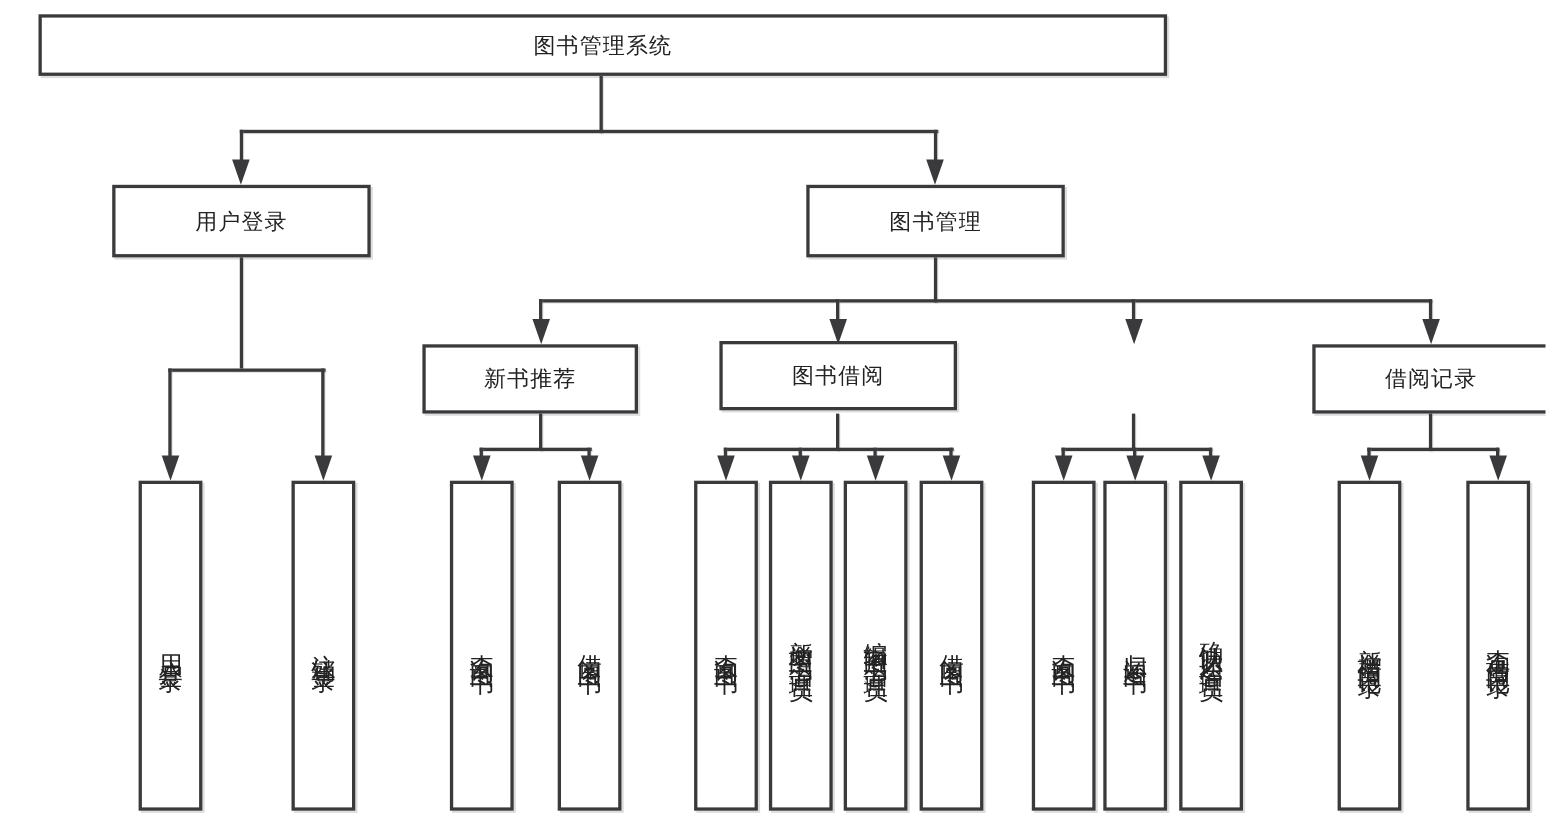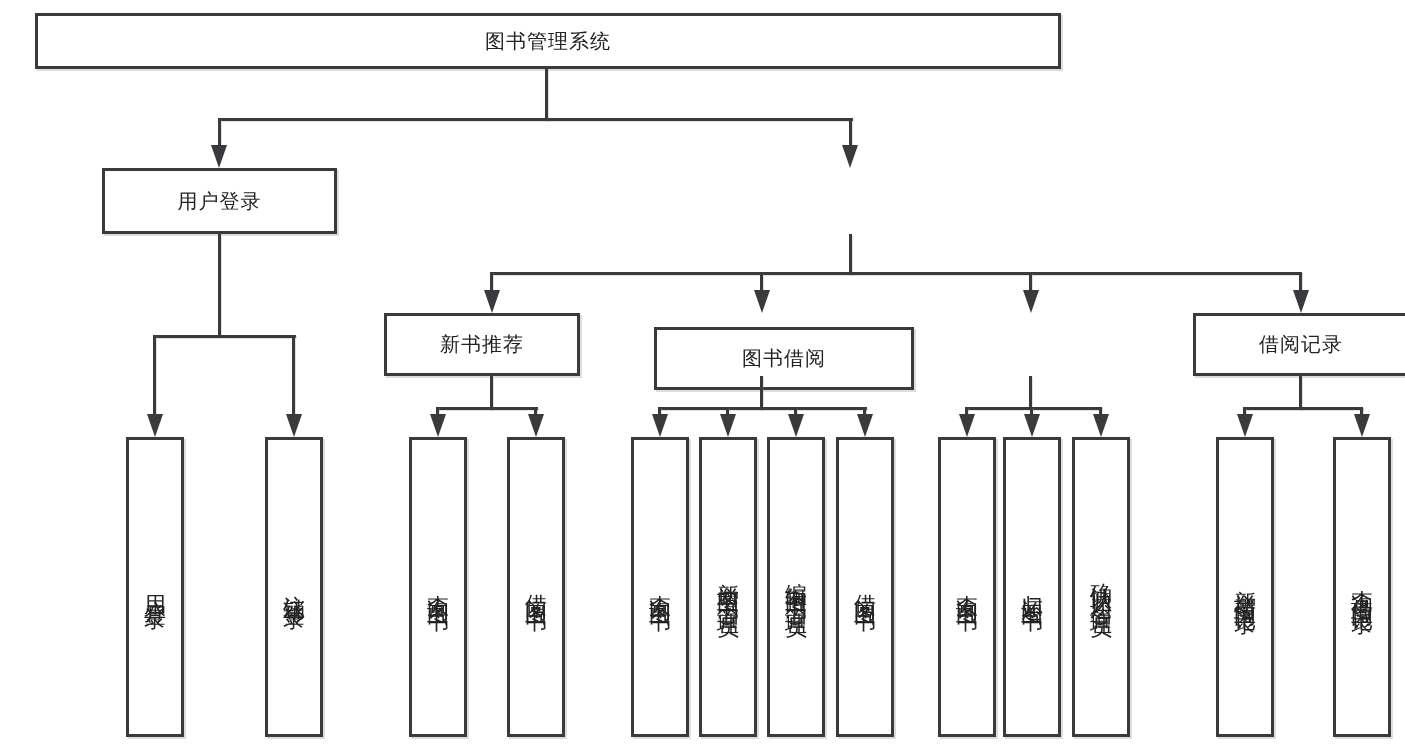--- a/index.html
+++ b/index.html
@@ -48,20 +48,23 @@
   <div class="line" style="left:524px;top:69px;width:3px;height:52px;"></div>
   <div class="line" style="left:197px;top:118px;width:635px;height:3px;"></div>
   <div class="line" style="left:197px;top:118px;width:3px;height:30px;"></div>
   <div class="line" style="left:828px;top:118px;width:3px;height:30px;"></div>
   <div class="arr" style="left:190px;top:145px;"></div>
   <div class="arr" style="left:821px;top:145px;"></div>
 
   <div class="box" style="left:81px;top:168px;width:235px;height:66px;">
     <span class="hlabel">用户登录</span>
   </div>
+  <div class="box" style="left:712px;top:168px;width:235px;height:66px;">
+    <span class="hlabel">图书管理</span>
+  </div>
 
   <div class="line" style="left:197px;top:234px;width:3px;height:101px;"></div>
   <div class="line" style="left:132px;top:335px;width:143px;height:3px;"></div>
   <div class="line" style="left:132px;top:335px;width:3px;height:82px;"></div>
   <div class="line" style="left:271px;top:335px;width:3px;height:82px;"></div>
   <div class="arr" style="left:126px;top:414px;"></div>
   <div class="arr" style="left:265px;top:414px;"></div>
 
   <div class="line" style="left:828px;top:234px;width:3px;height:41px;"></div>
   <div class="line" style="left:469px;top:272px;width:812px;height:3px;"></div>
@@ -70,21 +73,21 @@
   <div class="line" style="left:1008px;top:272px;width:3px;height:20px;"></div>
   <div class="line" style="left:1278px;top:272px;width:3px;height:20px;"></div>
   <div class="arr" style="left:463px;top:290px;"></div>
   <div class="arr" style="left:733px;top:290px;"></div>
   <div class="arr" style="left:1002px;top:290px;"></div>
   <div class="arr" style="left:1272px;top:290px;"></div>
 
   <div class="box" style="left:363px;top:313px;width:196px;height:63px;">
     <span class="hlabel">新书推荐</span>
   </div>
-  <div class="box" style="left:633px;top:327px;width:260px;height:63px;">
+  <div class="box" style="left:633px;top:310px;width:216px;height:63px;">
     <span class="hlabel">图书借阅</span>
   </div>
   <div class="box" style="left:1172px;top:313px;width:216px;height:63px;">
     <span class="hlabel">借阅记录</span>
   </div>
 
   <div class="line" style="left:469px;top:376px;width:3px;height:34px;"></div>
   <div class="line" style="left:739px;top:376px;width:3px;height:34px;"></div>
   <div class="line" style="left:1008px;top:376px;width:3px;height:34px;"></div>
   <div class="line" style="left:1278px;top:376px;width:3px;height:34px;"></div>

